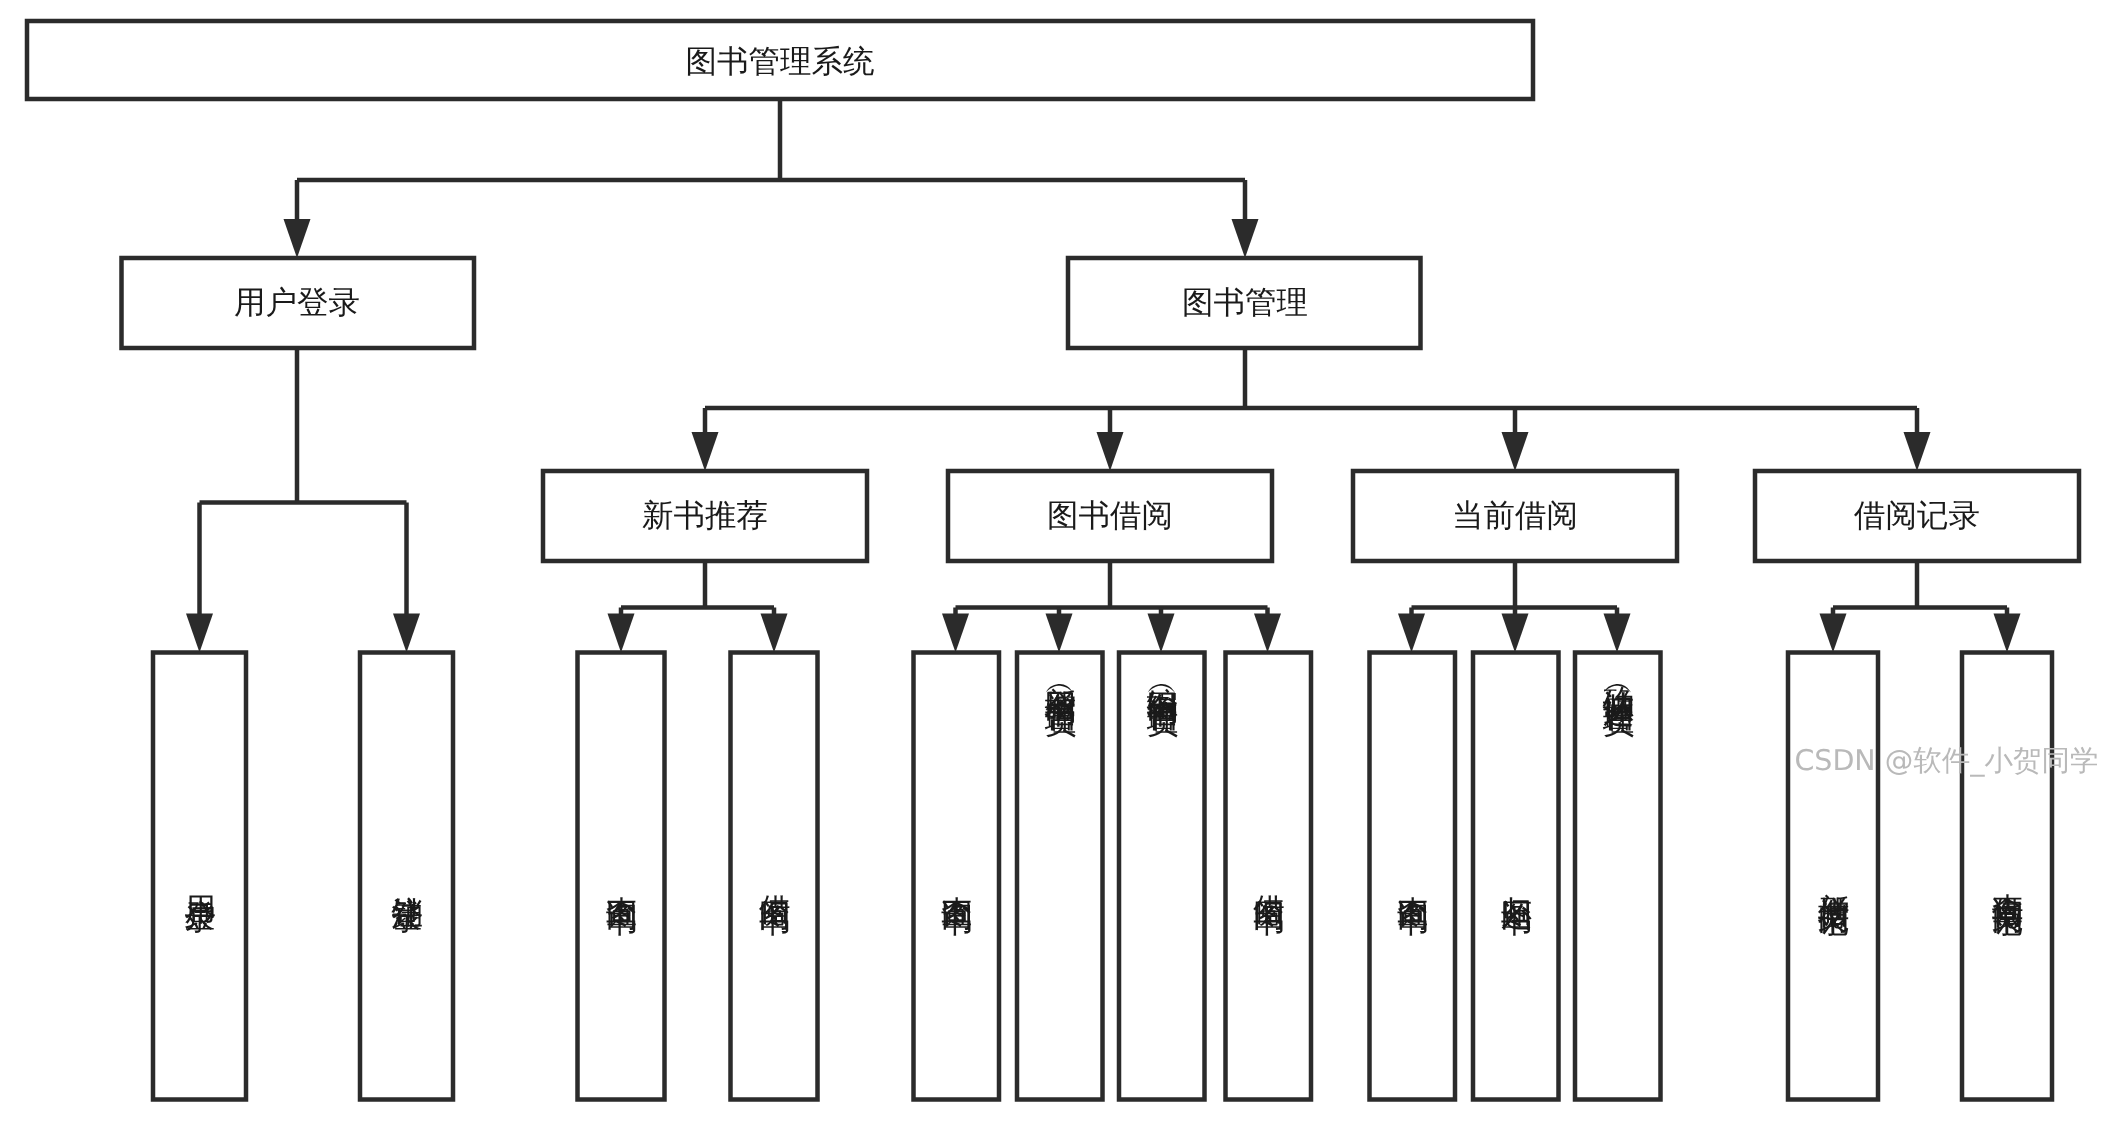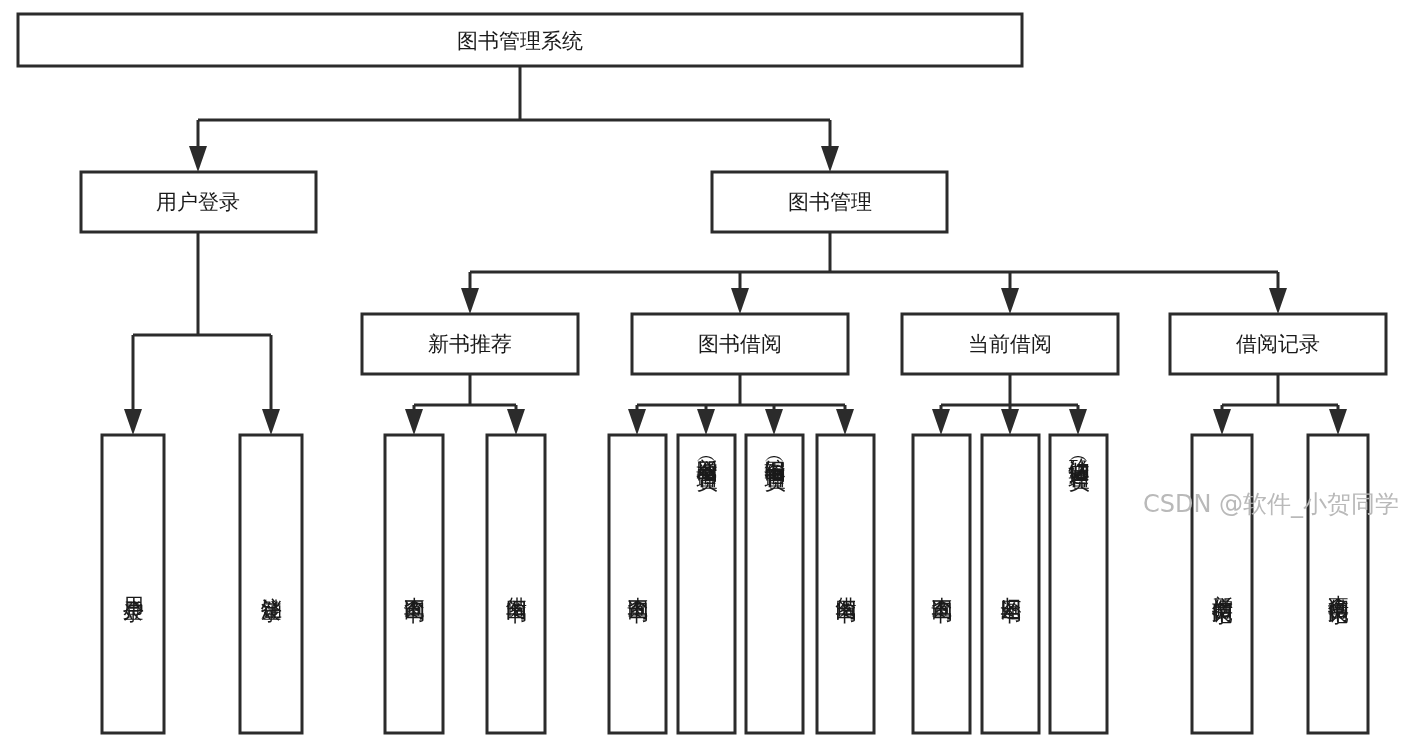--- a/index.html
+++ b/index.html
@@ -67,21 +67,21 @@
     pointer-events: none;
   }
   .vlabel-wrap.center-v {
     align-items: center;
   }
   .watermark {
     position: absolute;
     right: 6px;
     bottom: 4px;
     font-family: "DejaVu Sans", "Liberation Sans", sans-serif;
-    font-size: 24px;
+    font-size: 19px;
     color: #b9b9b9;
     white-space: nowrap;
     user-select: none;
   }
 </style>
 </head>
 <body>
 
 <div id="diagram-root">
 

